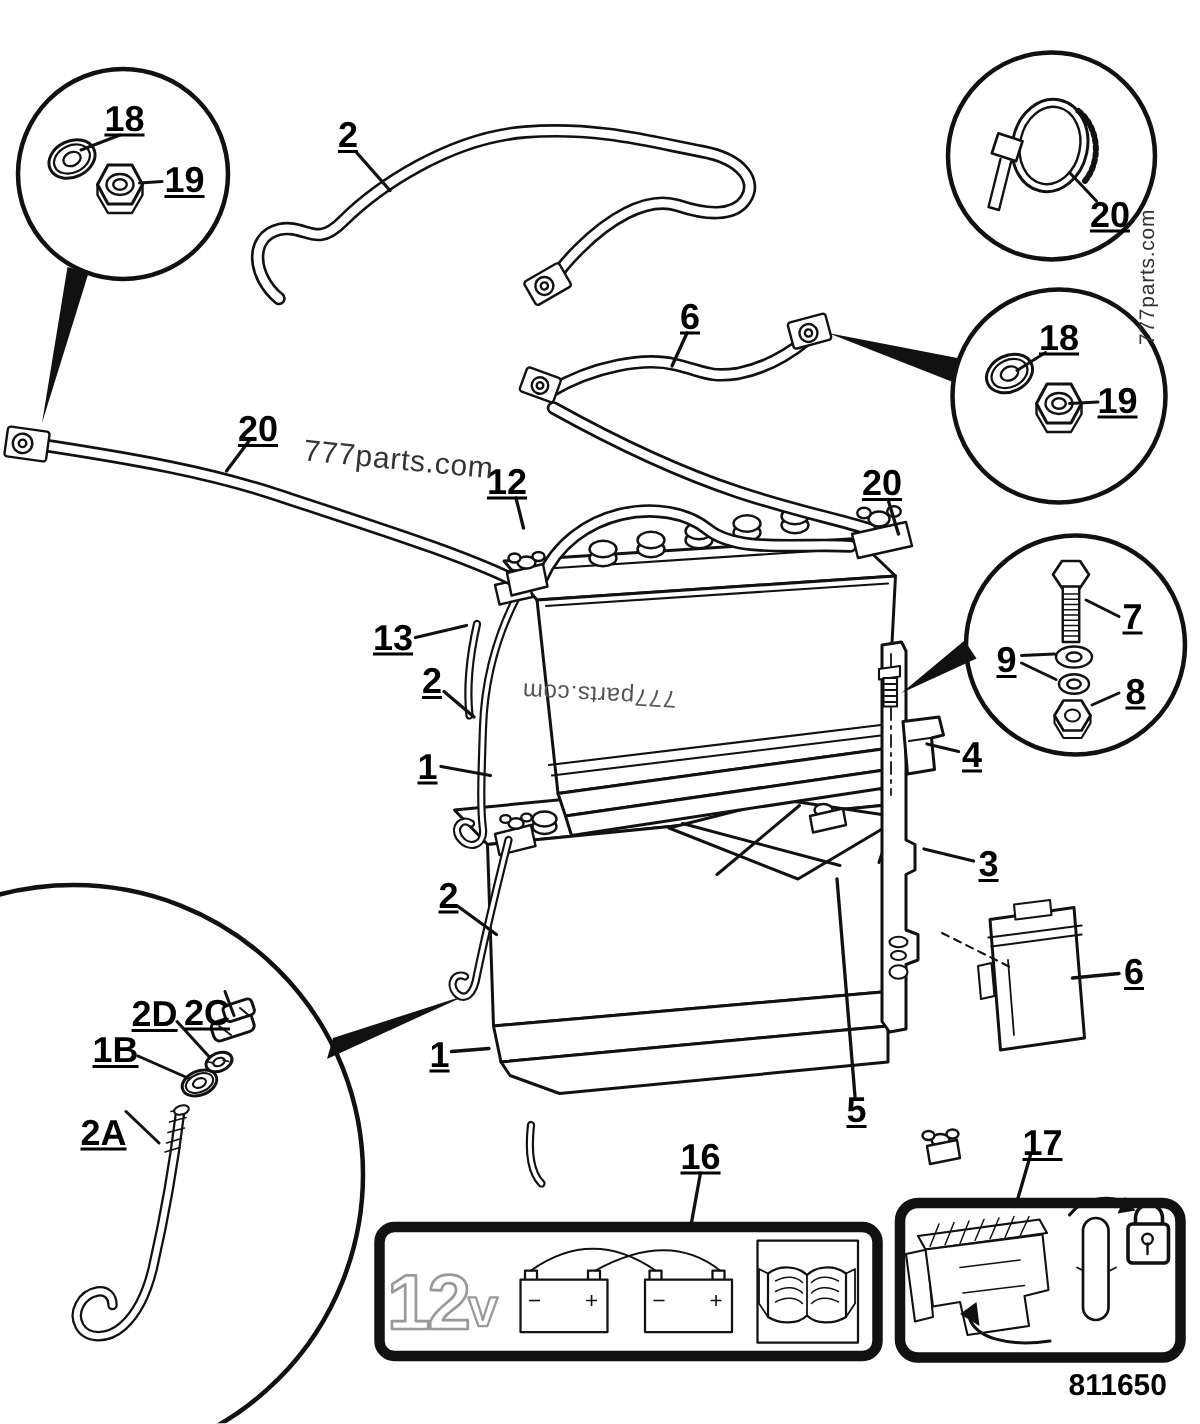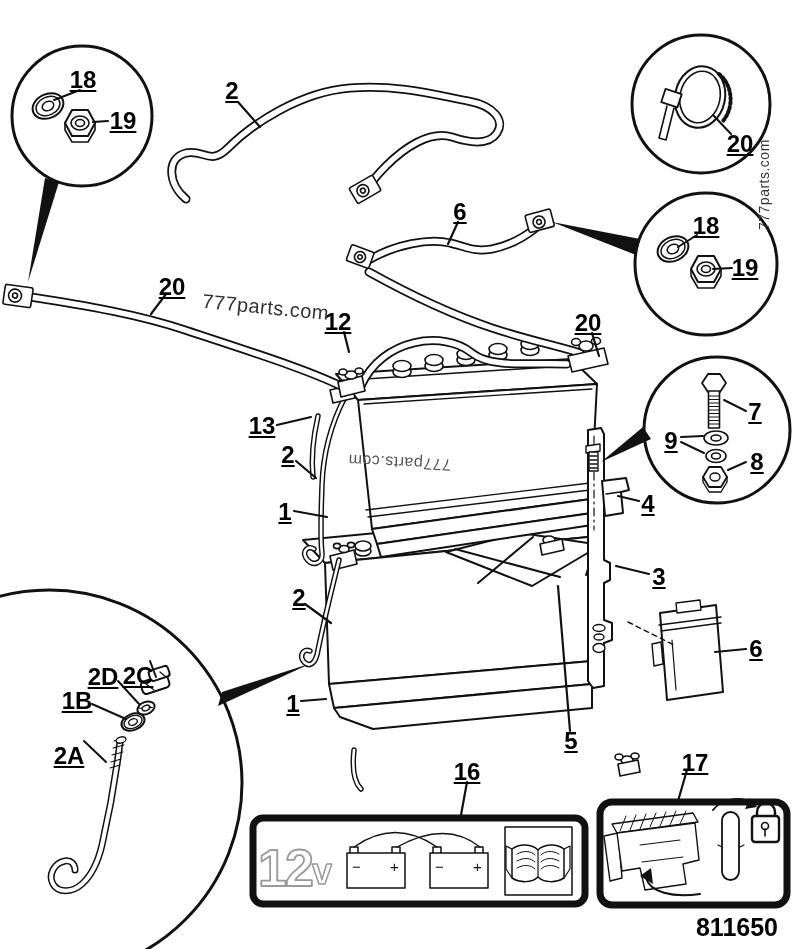--- a/index.html
+++ b/index.html
@@ -7,21 +7,21 @@
          font-family:"Liberation Sans",sans-serif;}
   .callout{position:absolute;transform:translate(-50%,-50%);font-weight:bold;
            font-size:24px;color:#000;white-space:nowrap;line-height:1;text-decoration:underline;}
   .wm-mid{position:absolute;left:202px;top:298px;width:170px;font-size:20px;color:#333;
           transform:rotate(5.5deg);letter-spacing:.5px;}
   .wm-right{position:absolute;left:756px;top:118px;height:112px;font-size:14px;color:#333;
             writing-mode:vertical-rl;transform:rotate(180deg);letter-spacing:.5px;}
   .wm-batt{position:absolute;left:306px;top:452px;width:145px;font-size:16px;color:#555;
            transform:rotate(183deg);letter-spacing:.5px;}
   .partnum{position:absolute;left:620px;top:913px;width:158px;text-align:right;
-           font-size:25px;font-weight:bold;color:#000;}
+           font-size:20px;font-weight:bold;color:#000;}
   svg{position:absolute;left:0;top:0;}
 </style>
 </head>
 <body>
 
 <div id="stage">
 
 <svg width="800" height="949" viewBox="0 0 800 949">
   <g stroke="#111" fill="none" stroke-width="2" stroke-linecap="round" stroke-linejoin="round">
 

